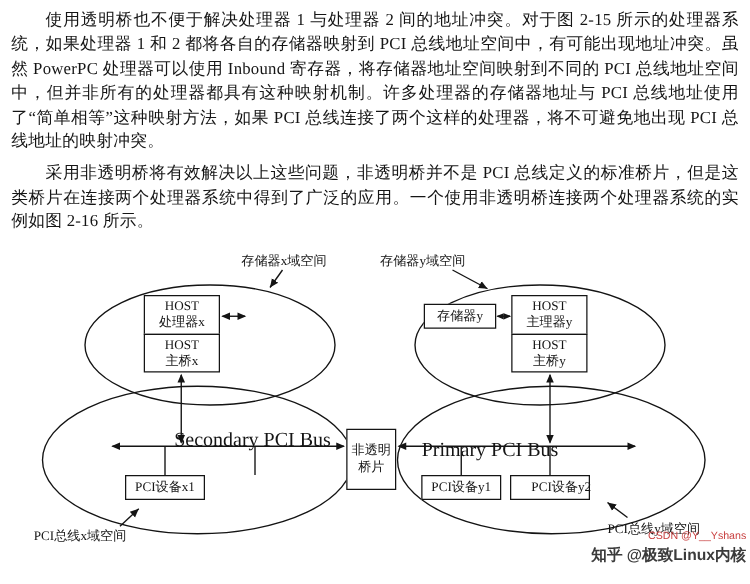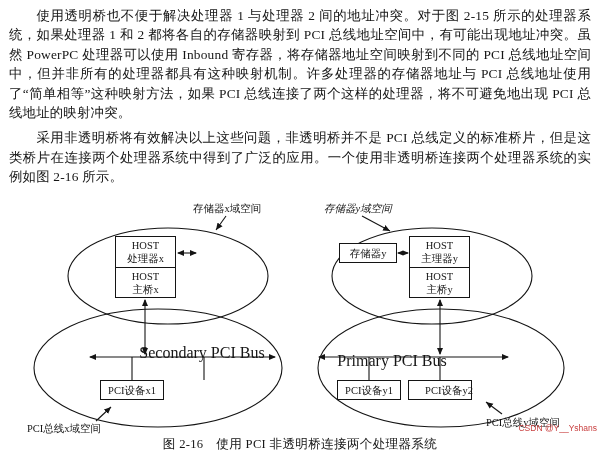--- a/index.html
+++ b/index.html
@@ -114,21 +114,21 @@
 
     <g stroke="#141414" stroke-width="1.1">
       <line x1="132" y1="357" x2="132" y2="380"></line>
       <line x1="204" y1="357" x2="204" y2="380"></line>
       <line x1="369" y1="357" x2="369" y2="380"></line>
       <line x1="440" y1="357" x2="440" y2="380"></line>
     </g>
   </svg>
 
   <div class="lbl" style="left:193px; top:202px;">存储器x域空间</div>
-  <div class="lbl" style="left:324px; top:202px;font-style:italic;">存储器y域空间</div>
+  <div class="lbl" style="left:304px; top:202px;">存储器y域空间</div>
 
   <div class="box" style="left:115px; top:236px; width:61px; height:32px;">
     <span>HOST</span>
     <span>处理器x</span>
   </div>
   <div class="box" style="left:115px; top:267px; width:61px; height:31px;">
     <span>HOST</span>
     <span>主桥x</span>
   </div>
 
@@ -138,25 +138,29 @@
     <span>主理器y</span>
   </div>
   <div class="box" style="left:409px; top:267px; width:61px; height:31px;">
     <span>HOST</span>
     <span>主桥y</span>
   </div>
 
   <div class="bus-lbl" style="left:138px; top:344px; width:128px;">Secondary PCI Bus</div>
   <div class="bus-lbl" style="left:328px; top:352px; width:128px;">Primary PCI Bus</div>
 
+  <div class="box" style="left:277px; top:343px; width:40px; height:49px; line-height:14px;">
+    <span>非透明</span>
+    <span>桥片</span>
+  </div>
 
   <div class="box" style="left:100px; top:380px; width:64px; height:20px;">PCI设备x1</div>
   <div class="box" style="left:337px; top:380px; width:64px; height:20px;">PCI设备y1</div>
   <div class="box" style="left:408px; top:380px; width:64px; height:20px;padding-left:18px;">PCI设备y2</div>
 
   <div class="lbl" style="left:27px; top:422px;text-align:center;">PCI总线x域空间</div>
   <div class="lbl" style="left:486px; top:416px;">PCI总线y域空间</div>
 
-  <div class="caption">图 2-16　使用 PCI 非透明桥连接两个处理器系统</div>
 
   <div class="wm-csdn">CSDN @Y__Yshans</div>
+  <div class="wm-zhihu">知乎 @极致Linux内核</div>
 
 </div>
 
 </body></html>

